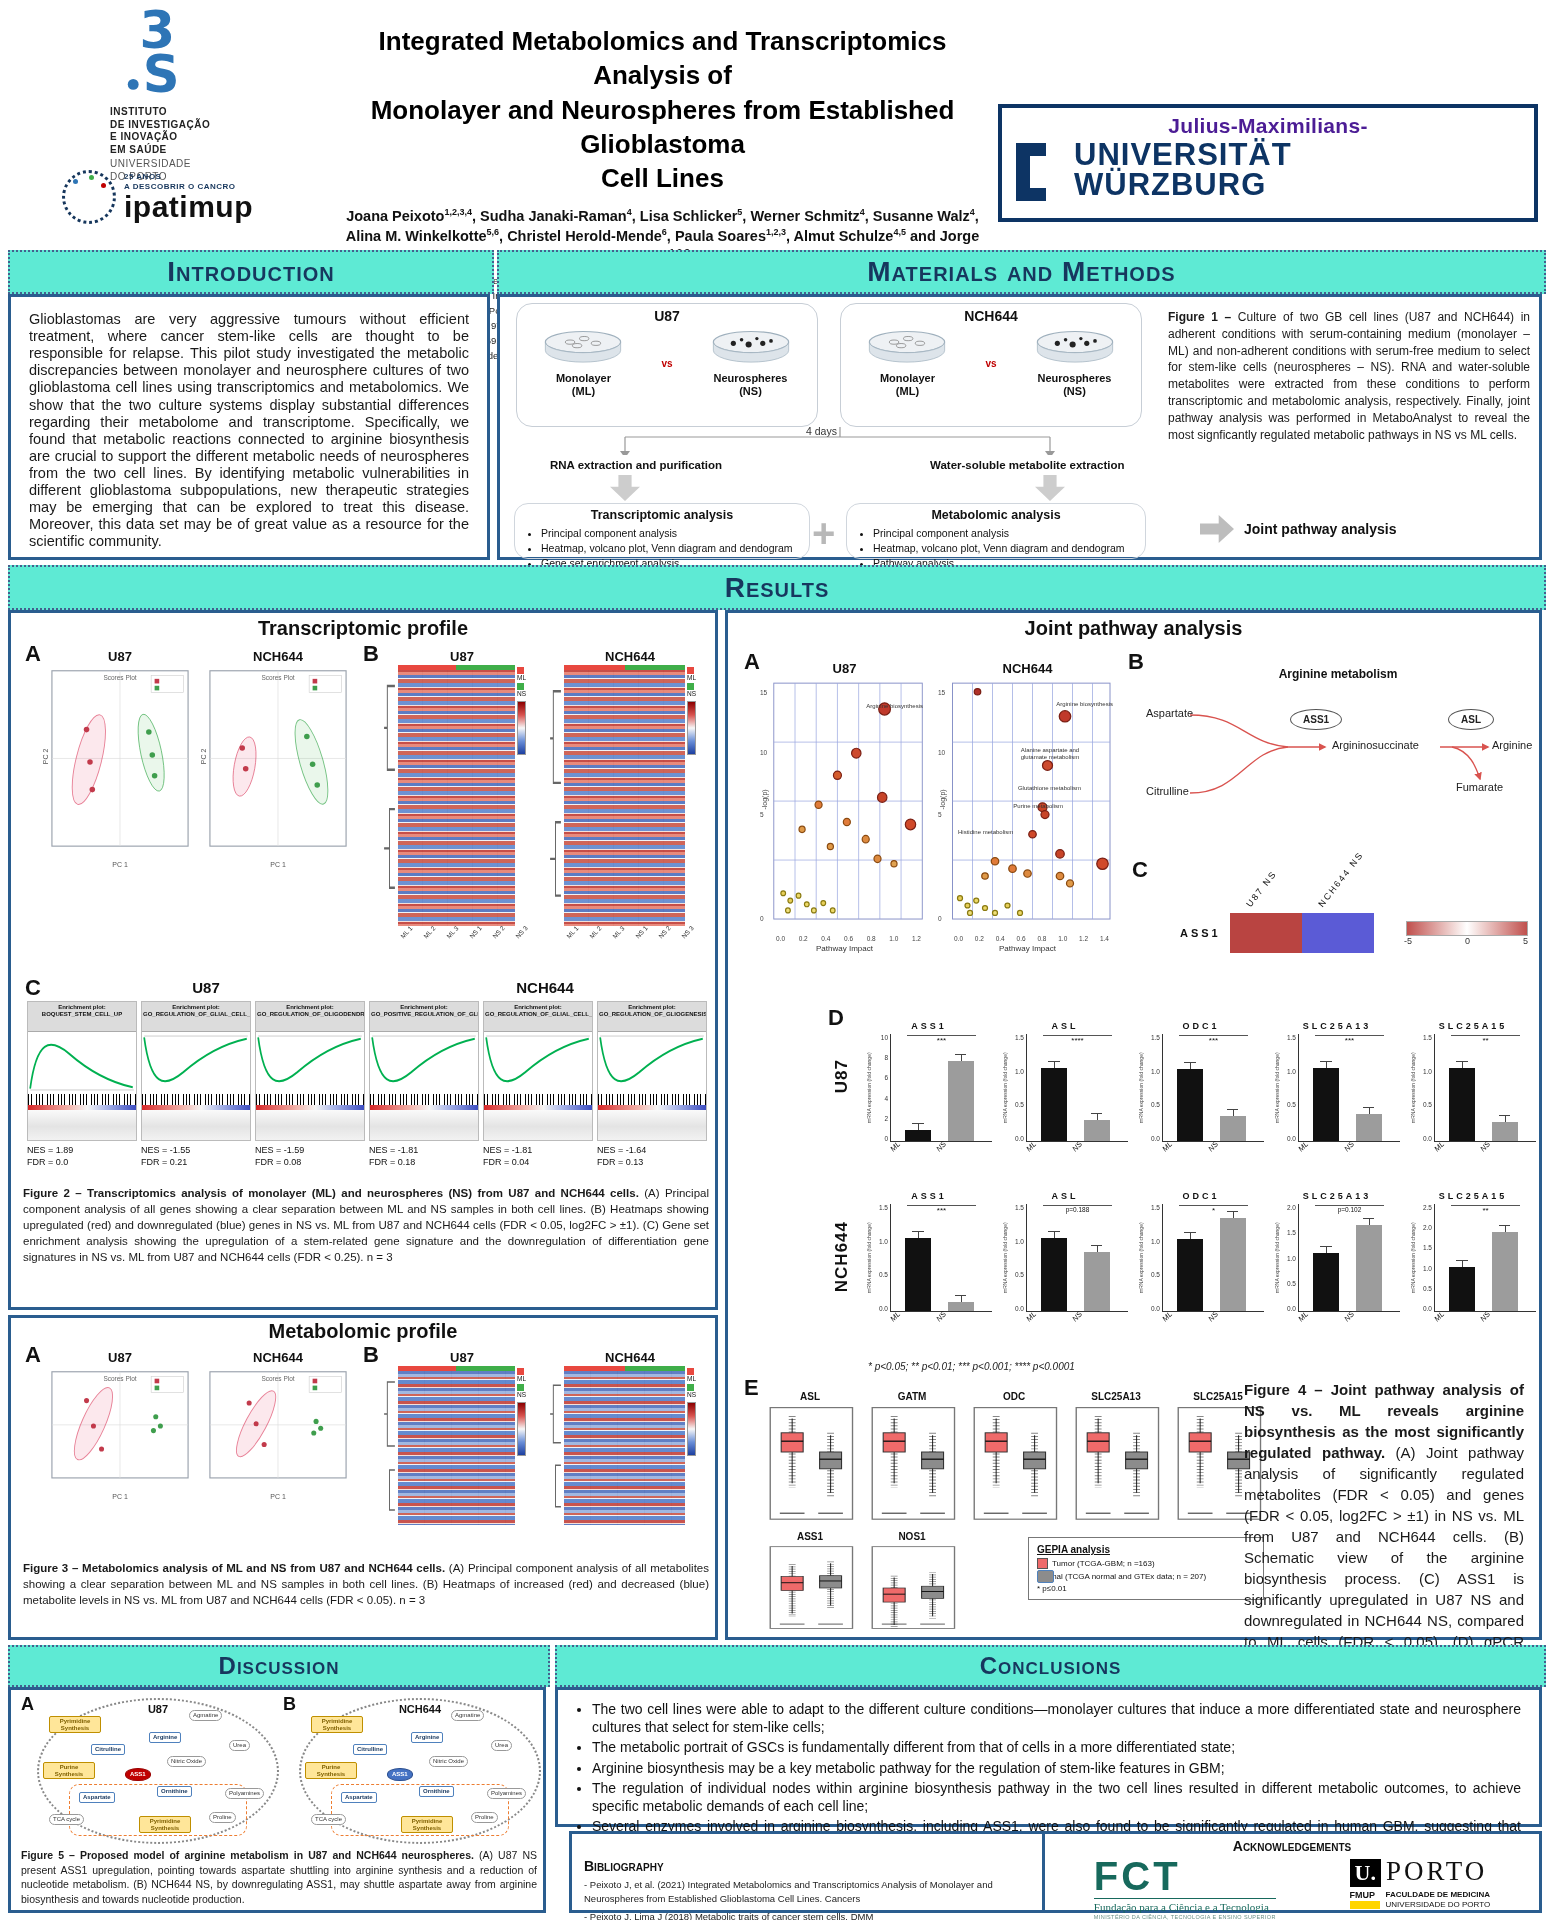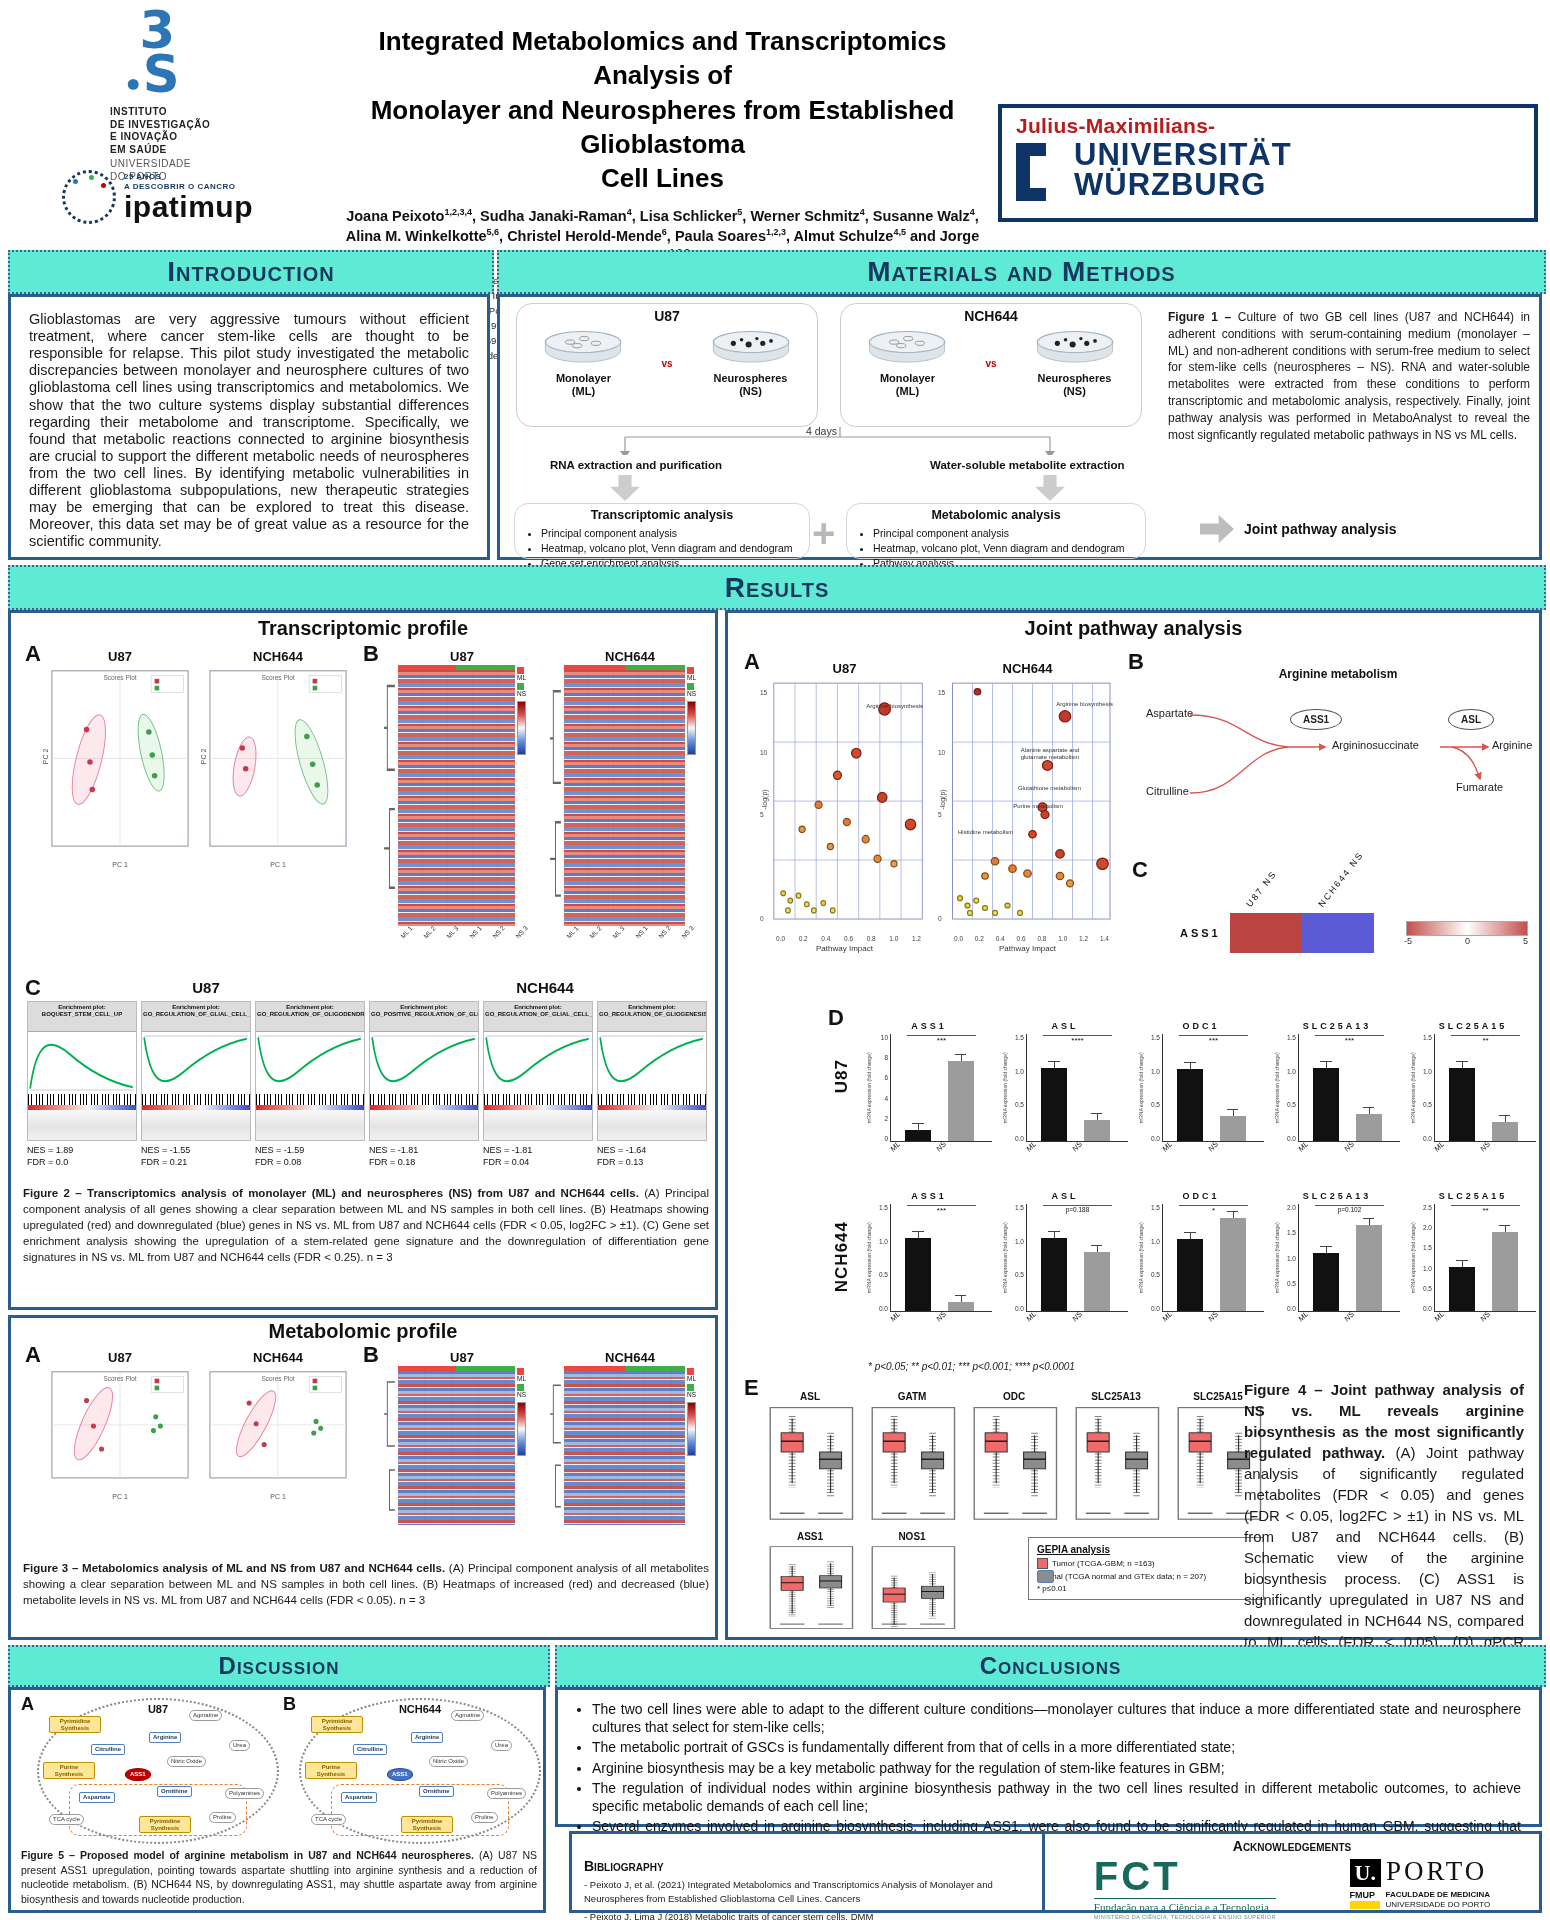--- a/index.html
+++ b/index.html
@@ -17,21 +17,21 @@
   .ipat-circle{width:48px;height:48px;border:3px dotted #16365c;border-radius:50%;position:relative;flex:none;}
   .ipat-circle i{position:absolute;width:5px;height:5px;border-radius:50%;}
   .ipat-top{font-size:8px;font-weight:700;color:#16365c;letter-spacing:.5px;line-height:1.2;}
   .ipat-name{font-size:30px;font-weight:700;color:#111;letter-spacing:.5px;line-height:1;}
   .title-line{font-size:26px;font-weight:700;text-align:center;line-height:1.32;color:#000;}
   .authors{margin-top:10px;text-align:center;font-size:14.5px;font-weight:700;line-height:1.4;}
   .authors .author sup{font-size:9px;}
   .affils{margin-top:7px;font-size:9.5px;line-height:1.35;color:#222;}
   .affils sup{font-size:7px;}
   .wurz{position:absolute;left:998px;top:104px;width:540px;height:118px;border:4px solid #0d3464;box-sizing:border-box;padding:6px 14px;background:#fff;}
-  .wurz-top{text-align:left;color:#b91c1c;font-size:21px;font-weight:600;letter-spacing:.3px;}
+  .wurz-top{text-align:center;color:#4c1d95;font-size:21px;font-weight:600;letter-spacing:.3px;}
   .wurz-row{display:flex;align-items:flex-end;gap:28px;margin-top:2px;}
   .wz-bracket{width:30px;height:58px;border-left:14px solid #0d3464;border-top:13px solid #0d3464;border-bottom:13px solid #0d3464;box-sizing:border-box;}
   .wurz-name{font-size:31px;font-weight:800;color:#0d3464;line-height:.98;letter-spacing:1px;}
   
   .intro-text{padding:14px 18px;font-size:14.5px;line-height:1.18;text-align:justify;color:#1a1a1a;}
   
   .mcard{position:absolute;border:1.5px solid #c7ced6;border-radius:16px;width:300px;height:122px;}
   .mcard-title{text-align:center;font-weight:700;font-size:14px;margin-top:4px;}
   .mcard-row{display:flex;justify-content:space-around;align-items:flex-start;margin-top:4px;}
   .dish{width:110px;text-align:center;}

